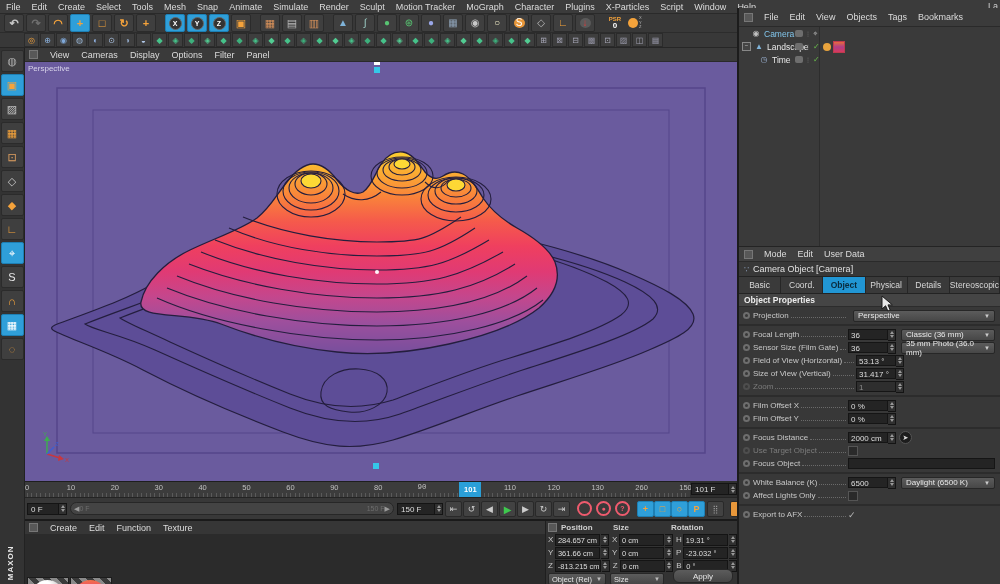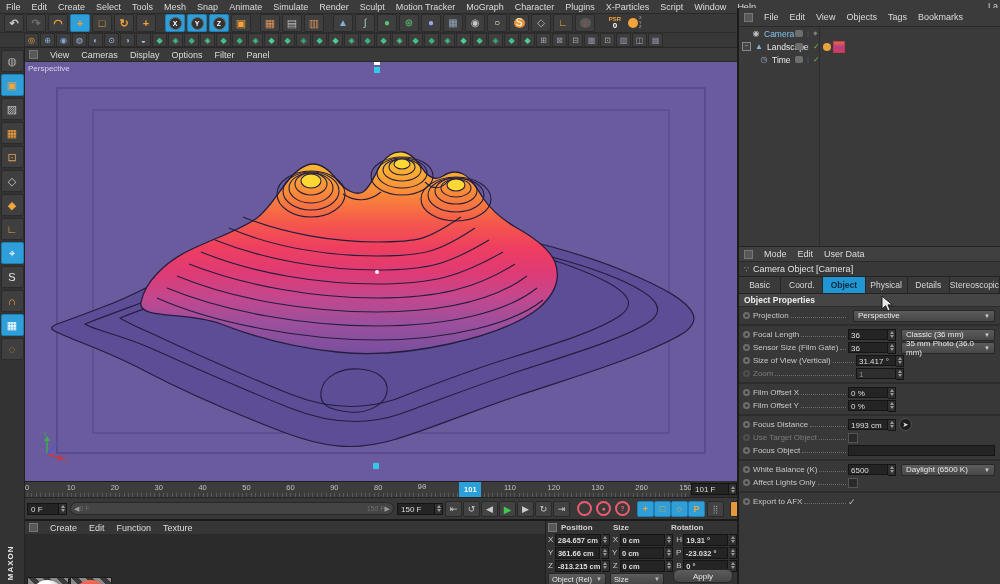--- a/index.html
+++ b/index.html
@@ -59,21 +59,21 @@
   #bottom{left:25px;top:519px;width:712px;height:65px;background:#2b2b2b;border-top:2px solid #1a1a1a;box-sizing:border-box;}
   #matmenu{position:absolute;left:0;top:0;width:520px;height:13px;background:#363636;display:flex;align-items:center;gap:12px;padding-left:4px;box-sizing:border-box;}
   .mat{position:absolute;top:16px;width:40px;height:42px;background:repeating-linear-gradient(45deg,#3a3a3a 0 5px,#8a8a8a 5px 10px);border:1px solid #1c1c1c;margin-top:40px;}
   .mat .ball{position:absolute;left:3px;top:2px;width:33px;height:33px;border-radius:50%;}
   .mat .lbl{position:absolute;left:0;bottom:0;width:100%;height:11px;font-size:8px;color:#fff;background:rgba(20,20,20,.8);white-space:nowrap;overflow:hidden;line-height:11px;padding-left:1px;box-sizing:border-box;}
   .mat.sel .lbl{background:#1f9cd8;}
   #coords{position:absolute;left:520px;top:0;width:192px;height:65px;background:#333;border-left:1px solid #1f1f1f;box-sizing:border-box;font-size:8px;}
   #coords .hdr{display:flex;align-items:center;height:12px;color:#d0d0d0;font-size:8px;}
   #coords .cr{display:flex;align-items:center;height:13px;gap:1px;padding-left:2px;}
   #coords .axl{width:6px;color:#c8c8c8;font-size:8px;}
-  #coords .cf{width:46px;display:flex;height:12px;font-weight:bold;}
+  #coords .cf{width:46px;display:flex;height:12px;}
   #coords .cf .fv{flex:1;background:#242424;border:1px solid #141414;color:#ddd;font-size:7.5px;line-height:11px;padding:0 2px;box-sizing:border-box;white-space:nowrap;overflow:hidden;}
   .mini-drop{height:12px;background:linear-gradient(#5c5c5c,#474747);border:1px solid #272727;border-radius:2px;color:#e6e6e6;font-size:7.5px;display:flex;align-items:center;padding:0 3px;gap:2px;box-sizing:border-box;}
   .mini-drop .arr{margin-left:auto;font-size:6px;color:#bbb;}
   #applybtn{position:absolute;right:4px;bottom:3px;width:58px;height:12px;background:linear-gradient(#5c5c5c,#454545);border:1px solid #272727;border-radius:6px;color:#e6e6e6;font-size:8px;display:flex;align-items:center;justify-content:center;}
   
   #rightpanel{left:737px;top:8px;width:263px;height:576px;background:#383838;border-left:2px solid #1c1c1c;box-sizing:border-box;}
   #ommenu{height:18px;background:#3b3b3b;display:flex;align-items:center;gap:11px;padding-left:5px;border-bottom:1px solid #2a2a2a;}
   #omtree{height:219px;background:#3a3a3a;position:relative;border-bottom:1px solid #242424;}
   #omtree .vdiv{position:absolute;left:80px;top:0;width:1px;height:100%;background:#2d2d2d;}
   .orow{display:flex;align-items:center;height:13px;padding-left:3px;font-size:8.5px;gap:3px;position:relative;}
@@ -820,20 +820,32 @@
             <i class="dn"></i>
           </span>
         <span class="adrop">
             <span>35 mm Photo (36.0 mm)</span>
             <span class="arr">▼</span>
           </span>
       </div>
       <div class="arow">
         <span class="dot"></span>
           <span class="lblwrap" style="width:103px;">
+            <span class="albl">Field of View (Horizontal)</span>
+            <span class="lead"></span>
+          </span>
+        <span class="afield">53.13 °</span>
+          <span class="spin">
+            <i class="up"></i>
+            <i class="dn"></i>
+          </span>
+      </div>
+      <div class="arow">
+        <span class="dot"></span>
+          <span class="lblwrap" style="width:103px;">
             <span class="albl">Size of View (Vertical)</span>
             <span class="lead"></span>
           </span>
         <span class="afield">31.417 °</span>
           <span class="spin">
             <i class="up"></i>
             <i class="dn"></i>
           </span>
       </div>
       <div class="arow dis">
@@ -873,21 +885,21 @@
             <i class="dn"></i>
           </span>
       </div>
       <div class="asep"></div>
       <div class="arow">
         <span class="dot"></span>
           <span class="lblwrap">
             <span class="albl">Focus Distance</span>
             <span class="lead"></span>
           </span>
-        <span class="afield">1993 cm</span>
+        <span class="afield">2000 cm</span>
           <span class="spin">
             <i class="up"></i>
             <i class="dn"></i>
           </span>
         <span class="picker">➤</span>
       </div>
       <div class="arow dis">
         <span class="dot"></span>
           <span class="lblwrap">
             <span class="albl">Use Target Object</span>

